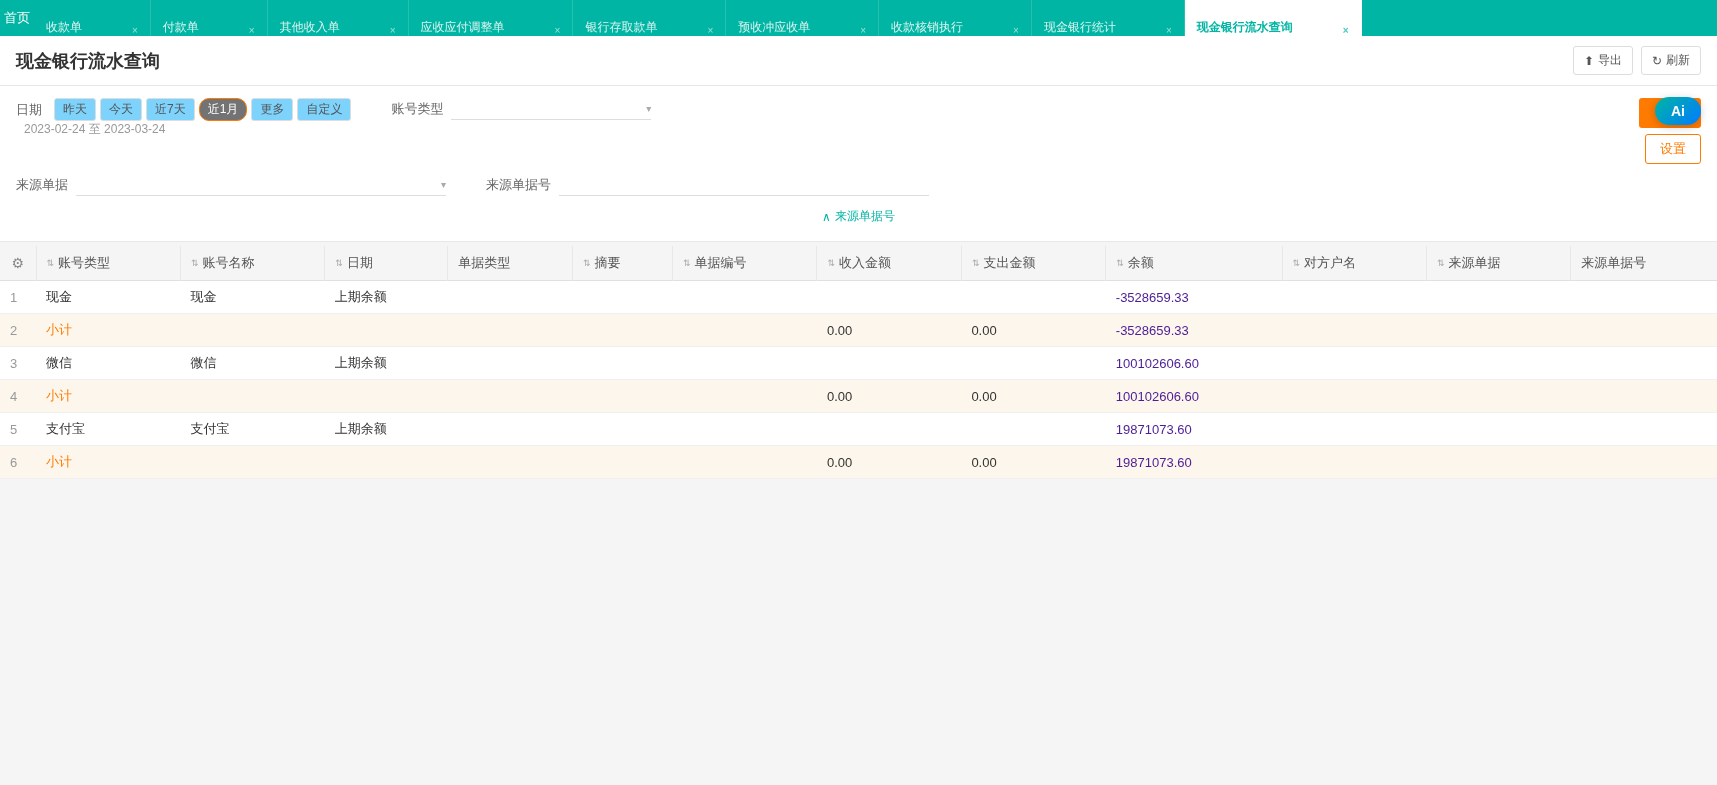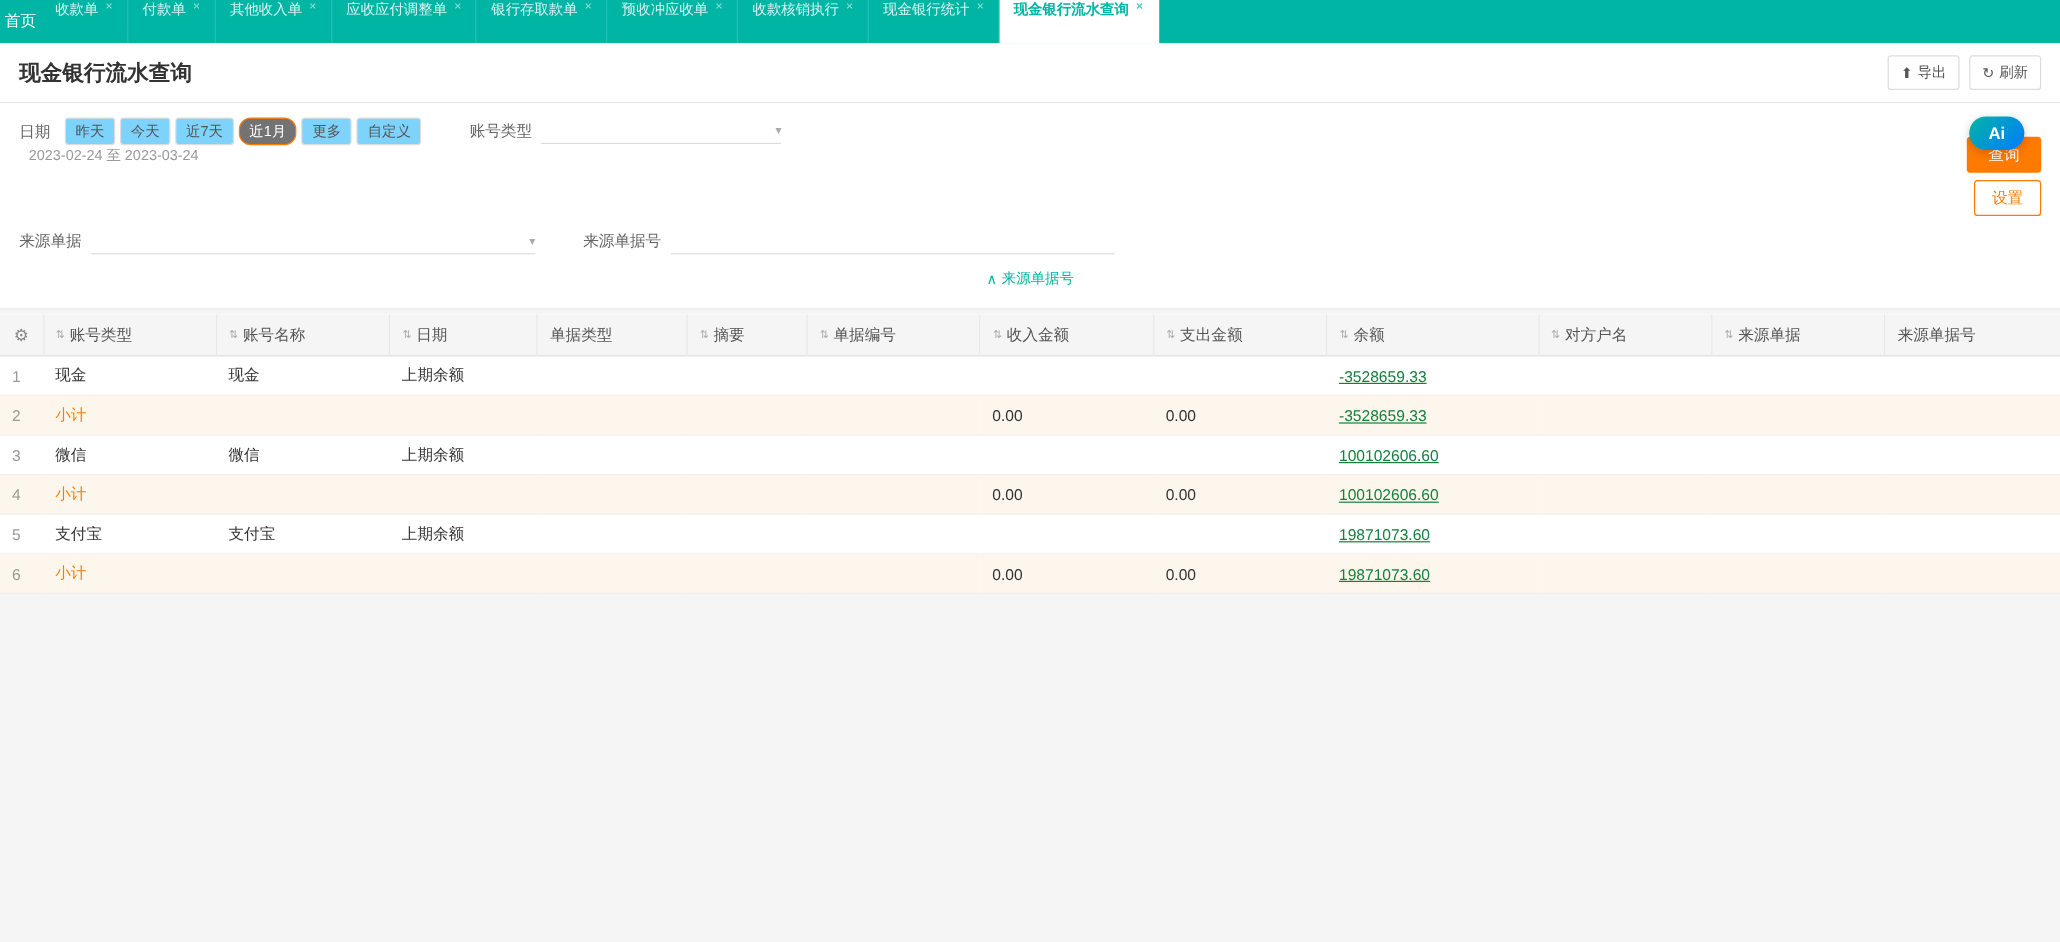--- a/index.html
+++ b/index.html
@@ -19,28 +19,29 @@
       color: #fff;
       font-size: 13px;
       cursor: pointer;
       height: 100%;
       display: flex;
       align-items: center;
       white-space: nowrap;
     }
     .nav-tab {
       display: flex;
-      align-items: flex-start;
+      align-items: flex-end;
       height: 100%;
       padding: 0 12px;
       color: rgba(255,255,255,0.85);
       font-size: 12px;
       cursor: pointer;
       white-space: nowrap;
       border-right: 1px solid rgba(255,255,255,0.15);
+      gap: 44px;
     }
     .nav-tab.active {
       background: #fff;
       color: #00b5a3;
       font-weight: bold;
     }
     .nav-tab .close-icon {
       margin-left: 6px;
       font-size: 10px;
       opacity: 0.7;
@@ -193,33 +194,33 @@
     .sort-icon { font-size: 9px; color: #aaa; }
     tbody tr { border-bottom: 1px solid #f0f0f0; }
     tbody tr.subtotal { background: #fdf6ec; }
     tbody td {
       padding: 7px 10px;
       color: #333;
       white-space: nowrap;
     }
     .td-number { color: #999; }
     .td-orange { color: #ff7a00; }
-    .td-negative { color: #15803d; text-decoration: underline; }
+    .td-negative { color: #4c1d95; }
     .settings-col {
       width: 36px;
       text-align: center;
     }
     .gear-btn {
       cursor: pointer;
       color: #888;
       font-size: 14px;
     }
     .ai-badge {
       position: fixed;
-      right: 30px;
+      right: 16px;
       top: 97px;
       background: linear-gradient(135deg, #00b5a3, #007bff);
       color: #fff;
       border-radius: 20px;
       padding: 6px 16px;
       font-size: 14px;
       font-weight: bold;
       cursor: pointer;
       box-shadow: 0 2px 8px rgba(0,0,0,0.2);
     }
@@ -300,21 +301,21 @@
 
     <div style="display:flex; align-items:center; margin-left:40px; flex:1;">
       <span class="filter-label">账号类型</span>
       <div style="display:flex; align-items:center; border-bottom:1px solid #ddd; min-width:200px; padding:3px 0;">
         <input type="text" style="border: none; outline: none; background: transparent; font-size: 13px; flex: 1 1 0%;">
         <span class="filter-dropdown-arrow">▾</span>
       </div>
     </div>
 
 
-    <div style="display:flex; flex-direction:column; gap:6px; margin-left:16px; margin-top:16px;">
+    <div style="display:flex; flex-direction:column; gap:6px; margin-left:16px; margin-top:0;">
       <button class="btn-query">查询</button>
       <button class="btn-settings">设置</button>
     </div>
   </div>
 
   <div style="display:flex; align-items:center; gap:0; margin-bottom:8px;">
     <div style="display:flex; align-items:center;">
       <span class="filter-label2">来源单据</span>
       <div style="display:flex; align-items:center; border-bottom:1px solid #ddd; min-width:370px; padding:3px 0;">
         <input type="text" style="border: none; outline: none; background: transparent; font-size: 13px; flex: 1 1 0%;">

